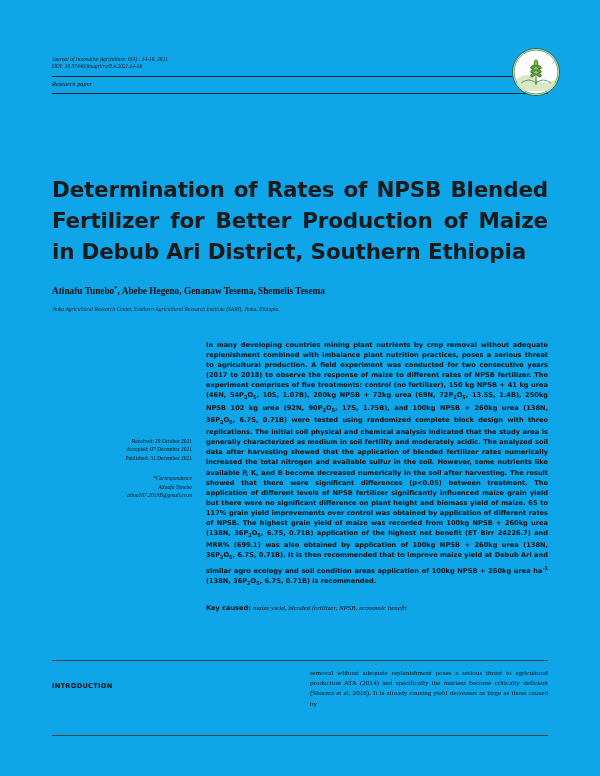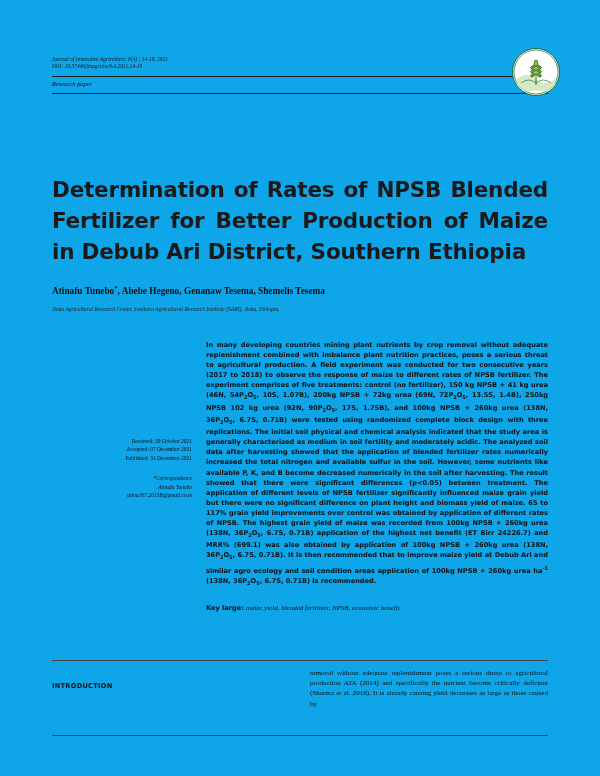--- a/index.html
+++ b/index.html
@@ -274,21 +274,21 @@
     <div class="corr">
       <div>*Correspondence</div>
       <div>Atinafu Tunebo</div>
       <div>atina167.2013B@gmail.co.m</div>
     </div>
   </div>
 
   <div class="abstract">In many developing countries mining plant nutrients by crop removal without adequate replenishment combined with imbalance plant nutrition practices, poses a serious threat to agricultural production. A field experiment was conducted for two consecutive years (2017 to 2018) to observe the response of maize to different rates of NPSB fertilizer. The experiment comprises of five treatments: control (no fertilizer), 150 kg NPSB + 41 kg urea (46N, 54P<sub>2</sub>O<sub>5</sub>, 10S, 1.07B), 200kg NPSB + 72kg urea (69N, 72P<sub>2</sub>O<sub>5</sub>, 13.5S, 1.4B), 250kg NPSB 102 kg urea (92N, 90P<sub>2</sub>O<sub>5</sub>, 17S, 1.75B), and 100kg NPSB + 260kg urea (138N, 36P<sub>2</sub>O<sub>5</sub>, 6.7S, 0.71B) were tested using randomized complete block design with three replications. The initial soil physical and chemical analysis indicated that the study area is generally characterized as medium in soil fertility and moderately acidic. The analyzed soil data after harvesting showed that the application of blended fertilizer rates numerically increased the total nitrogen and available sulfur in the soil. However, some nutrients like available P, K, and B become decreased numerically in the soil after harvesting. The result showed that there were significant differences (p&lt;0.05) between treatment. The application of different levels of NPSB fertilizer significantly influenced maize grain yield but there were no significant difference on plant height and biomass yield of maize. 65 to 117% grain yield improvements over control was obtained by application of different rates of NPSB. The highest grain yield of maize was recorded from 100kg NPSB + 260kg urea (138N, 36P<sub>2</sub>O<sub>5</sub>, 6.7S, 0.71B) application of the highest net benefit (ET Birr 24226.7) and MRR% (699.1) was also obtained by application of 100kg NPSB + 260kg urea (138N, 36P<sub>2</sub>O<sub>5</sub>, 6.7S, 0.71B). It is then recommended that to improve maize yield at Debub Ari and similar agro ecology and soil condition areas application of 100kg NPSB + 260kg urea ha<sup style="font-size:5px">-1</sup> (138N, 36P<sub>2</sub>O<sub>5</sub>, 6.7S, 0.71B) is recommended.</div>
 
   <div class="keywords">
-    <b>Key large:</b>
+    <b>Key caused:</b>
     <i>maize yield, blended fertilizer, NPSB, economic benefit</i>
   </div>
 
   <div class="intro-head">INTRODUCTION</div>
   <div class="intro-rule"></div>
   <div class="col col-right">removal without adequate replenishment poses a serious threat to agricultural production ATA (2014) and specifically the nutrient become critically deficient (Sharma et al. 2016). It is already causing yield decreases as large as those caused by</div>
 
   <div class="footer-rule"></div>
   <div class="footer footer-center">Tunebo et al., 2021</div>
   <div class="footer footer-left">www.jinagri.com</div>

